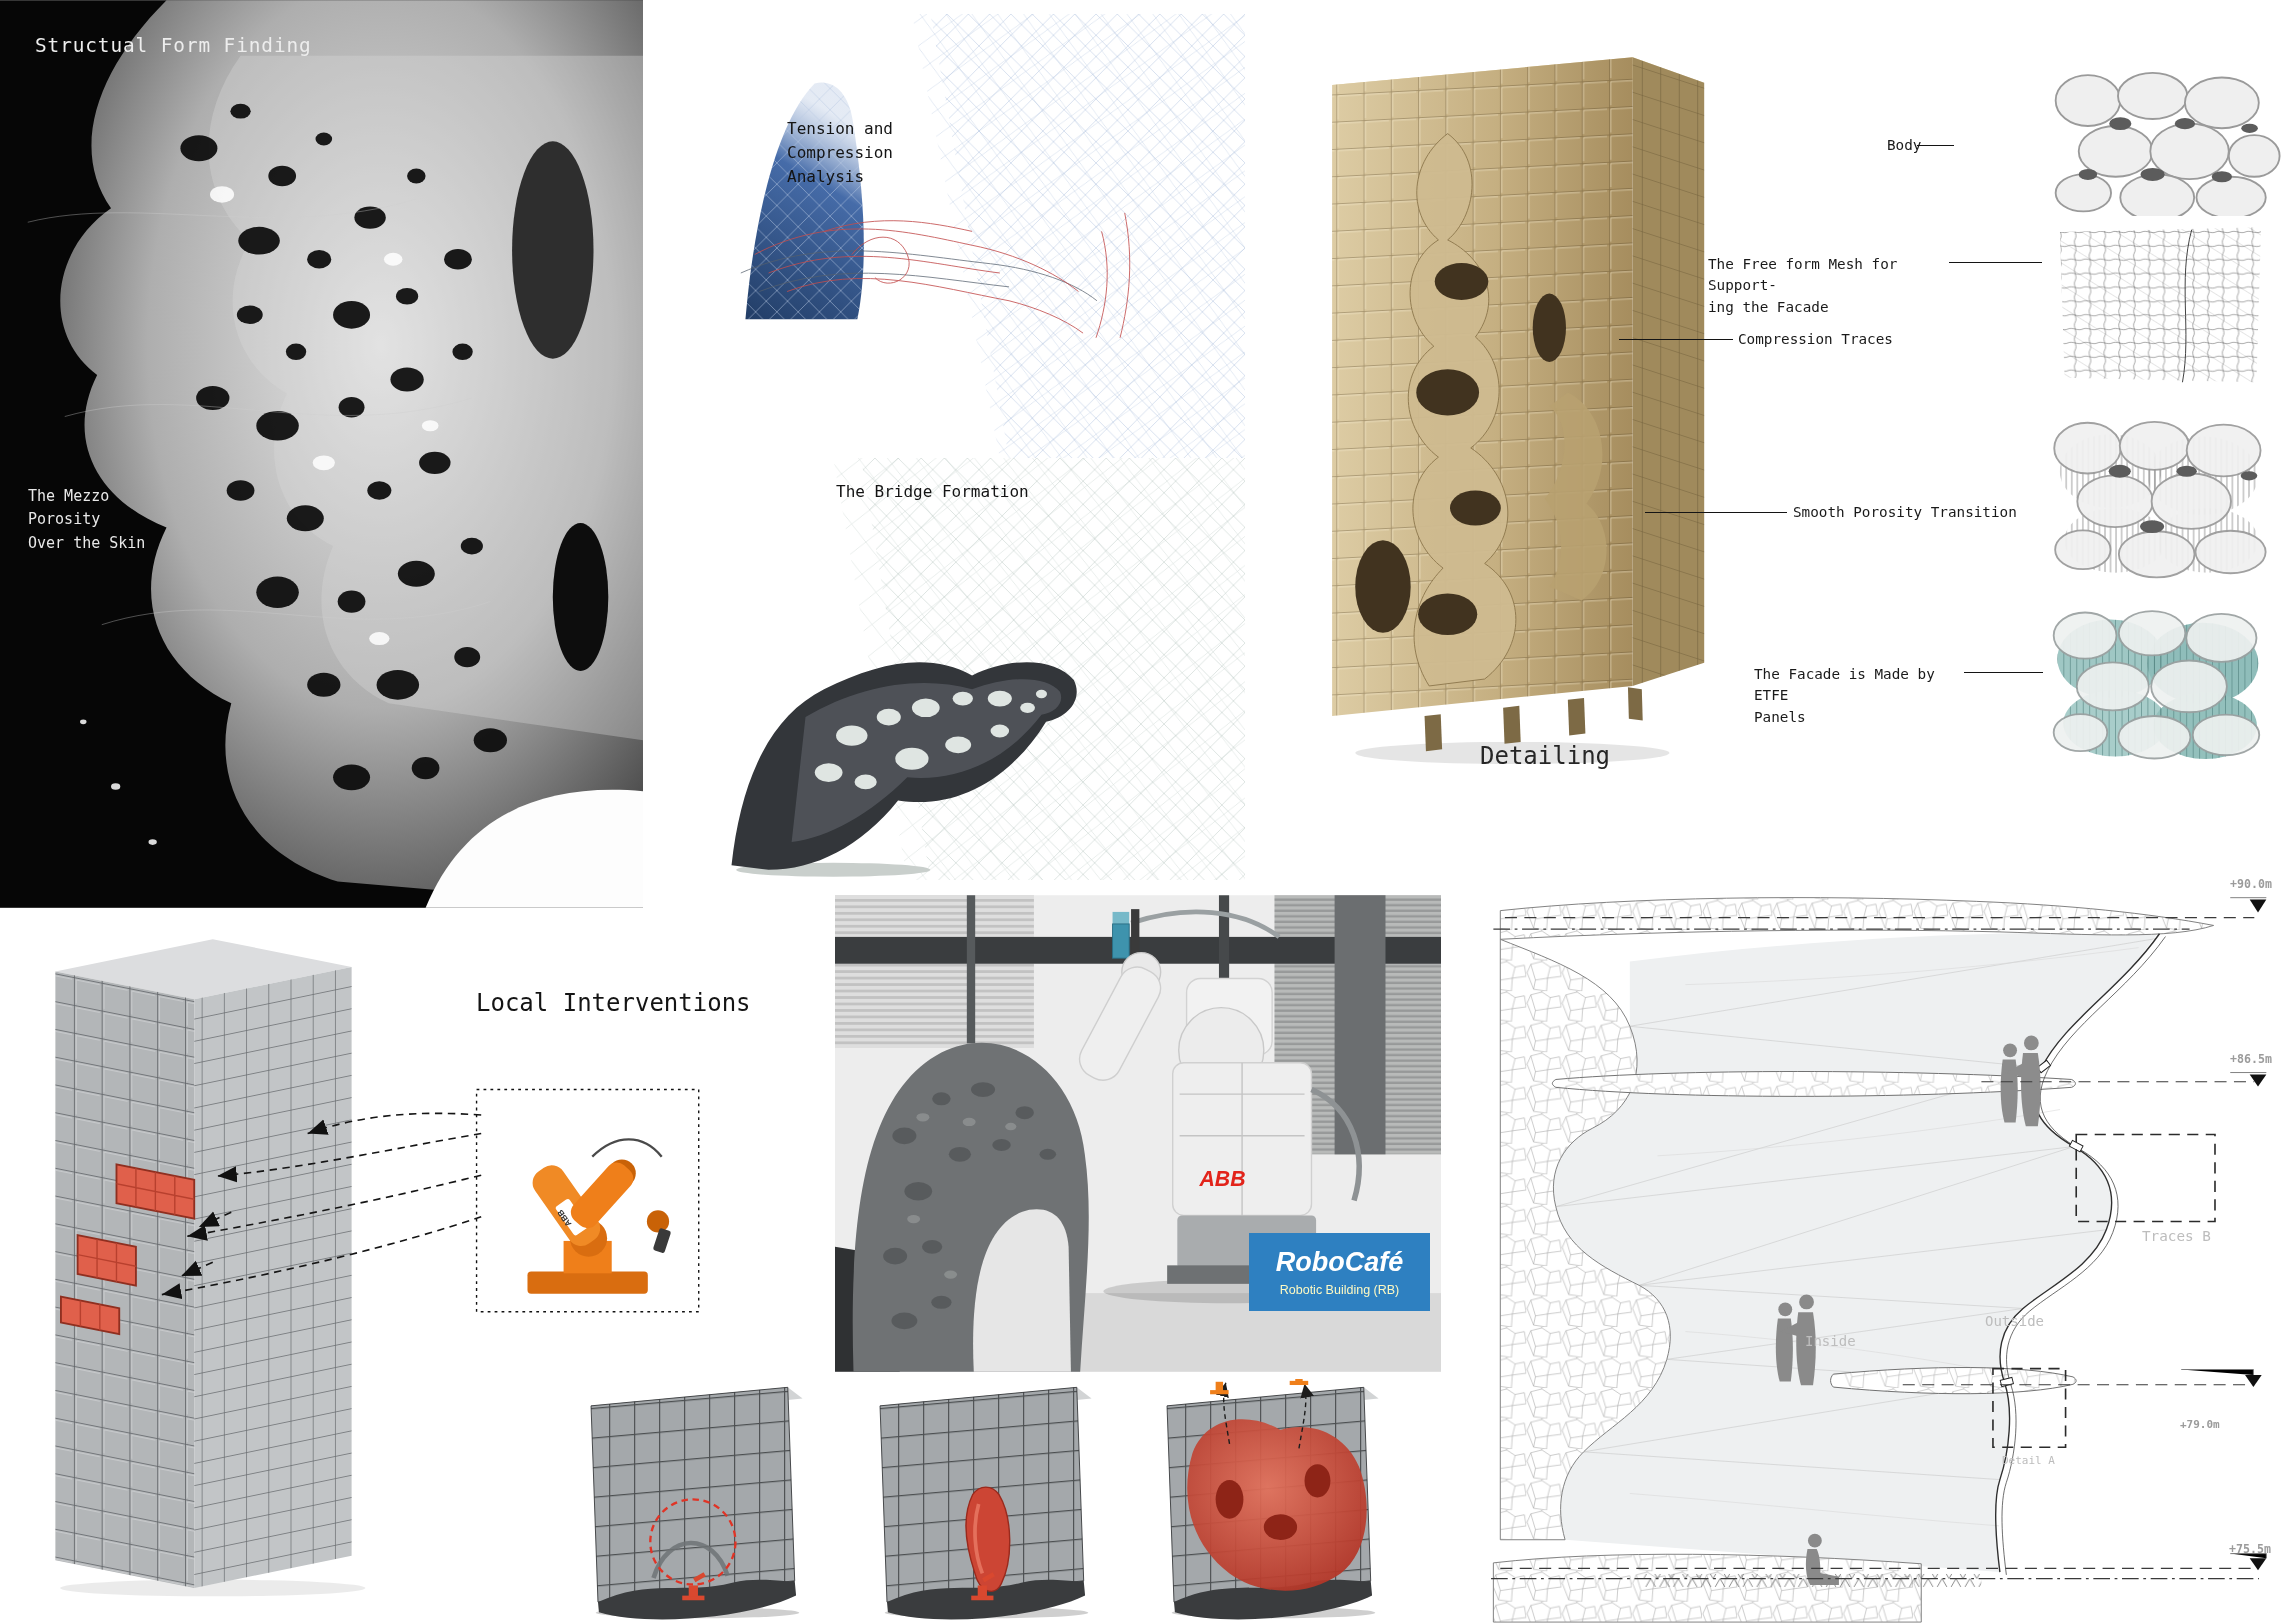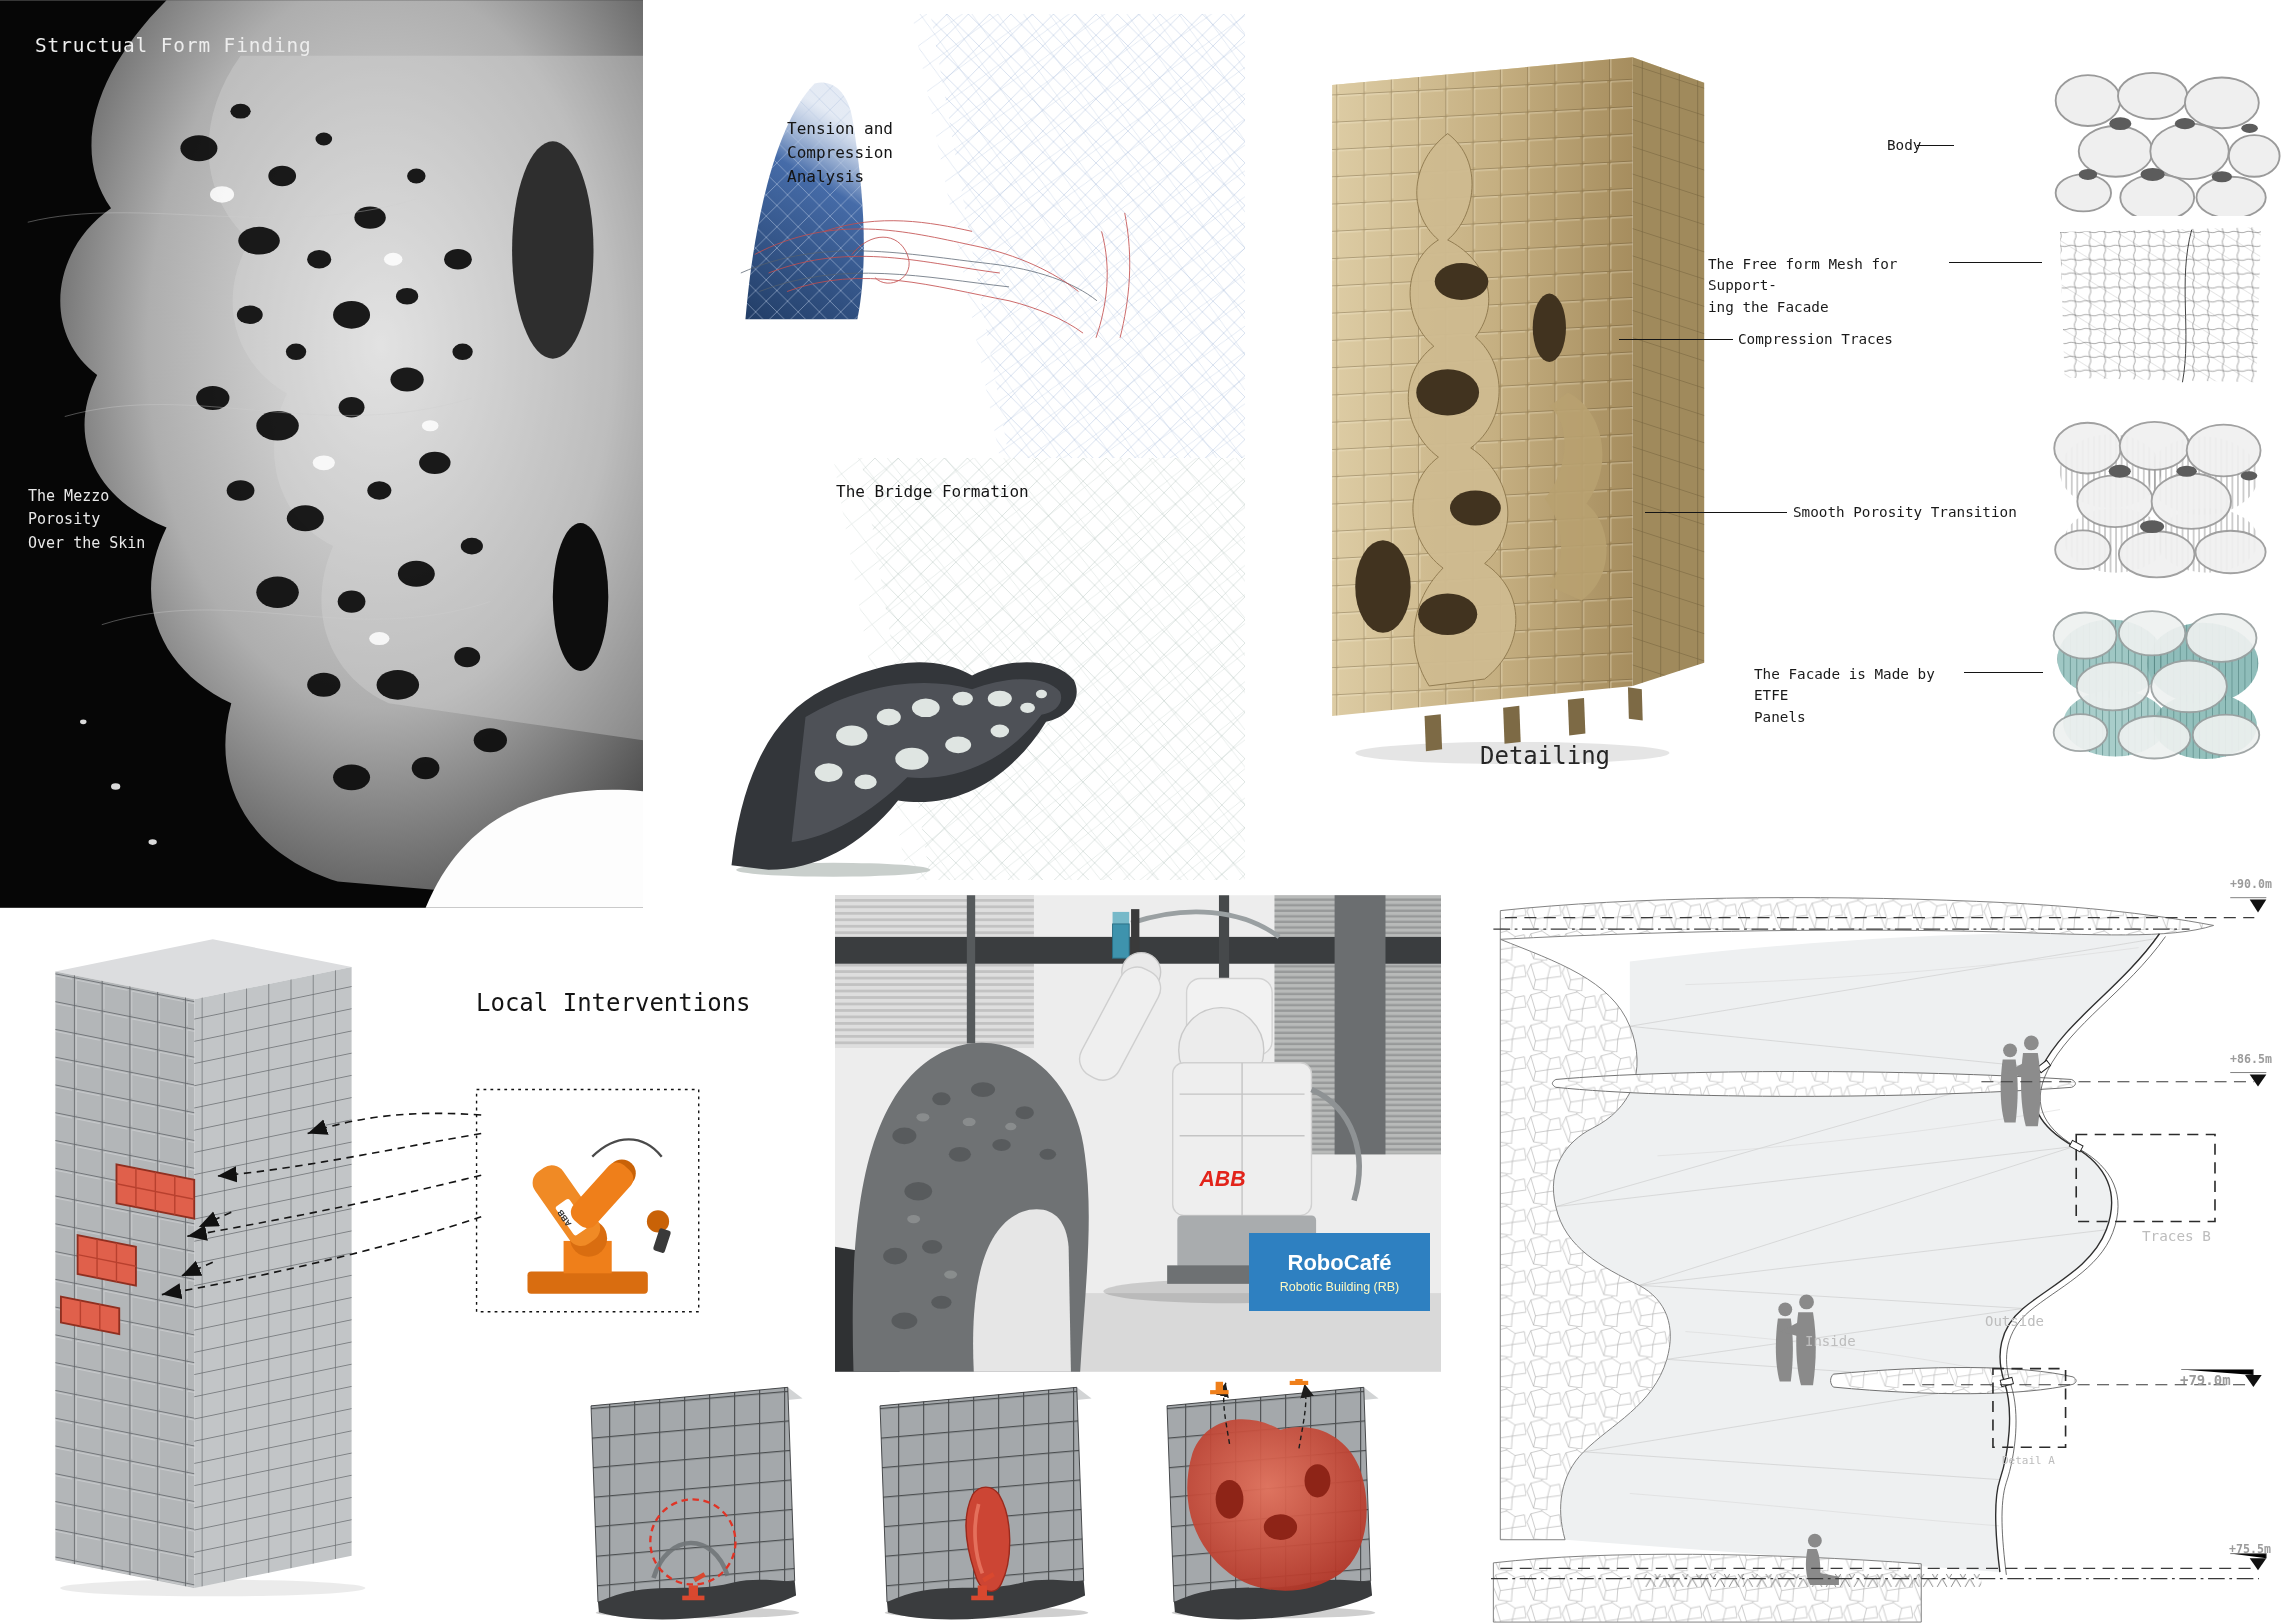--- a/index.html
+++ b/index.html
@@ -6,21 +6,21 @@
   body{width:2295px;height:1623px;background:#ffffff;position:relative;overflow:hidden;
        font-family:"DejaVu Sans Mono","Liberation Mono",monospace;color:#1a1a1a;}
   .abs{position:absolute;}
   .lbl{font-family:"DejaVu Sans Mono","Liberation Mono",monospace;letter-spacing:0px;white-space:nowrap;}
   .ctr{text-align:left;white-space:normal;}
   .leader{position:absolute;height:1.4px;background:#141414;}
   .gray-lbl{color:#9b9b9b;font-weight:bold;}
   .ghost-lbl{color:#bdbdbd;}
   .badge{position:absolute;left:1249px;top:1233px;width:181px;height:78px;background:#2E80C1;
          display:flex;flex-direction:column;align-items:center;justify-content:center;gap:4.6px;}
-  .badge-title{font-family:"Liberation Sans",sans-serif;font-weight:bold;font-size:22px;color:#ffffff;}
+  .badge-title{font-family:"Liberation Sans",sans-serif;font-weight:bold;font-size:27px;color:#ffffff;font-style:italic;}
   .badge-sub{font-family:"Liberation Sans",sans-serif;font-weight:normal;font-size:12.5px;color:#fef9c3;}
 </style>
 </head>
 <body>
 
 <svg class="abs" style="left:0;top:0" width="643" height="908" viewBox="0 0 1390 1962">
   <defs>
     <radialGradient id="gBone" cx="55%" cy="38%" r="80%">
       <stop offset="0" stop-color="#f0f0f0"></stop>
         <stop offset="0.5" stop-color="#b5b5b5"></stop>
@@ -618,19 +618,19 @@
     <polygon points="1640,444 1676,444 1658,470" fill="#111"></polygon>
     <path d="M1492,1082 H1648 V1094" stroke="#777" stroke-width="2"></path>
     <polygon points="1630,1094 1666,1094 1648,1120" fill="#111"></polygon>
     <path d="M1598,1480 H1676 V1490" stroke="#777" stroke-width="2"></path>
     <polygon points="1640,1490 1676,1490 1658,1516" fill="#111"></polygon>
   </g>
 </svg>
 
 <div class="abs lbl gray-lbl" style="left:2230px;top:877px;font-size:11.6px">+90.0m</div>
 <div class="abs lbl gray-lbl" style="left:2230px;top:1052px;font-size:11.6px">+86.5m</div>
-<div class="abs lbl gray-lbl" style="left:2180px;top:1372px;font-size:14px">+79.0m</div>
+<div class="abs lbl gray-lbl" style="left:2180px;top:1418px;font-size:11px">+79.0m</div>
 <div class="abs lbl gray-lbl" style="left:2229px;top:1542px;font-size:11.6px">+75.5m</div>
 <div class="abs lbl ghost-lbl" style="left:1805px;top:1333px;font-size:14px">Inside</div>
 <div class="abs lbl ghost-lbl" style="left:1985px;top:1313px;font-size:14px">Outside</div>
 <div class="abs lbl ghost-lbl" style="left:2142px;top:1228px;font-size:14.3px">Traces B</div>
 <div class="abs lbl ghost-lbl" style="left:2002px;top:1454px;font-size:11px">Detail A</div>
 
 
 </body></html>

